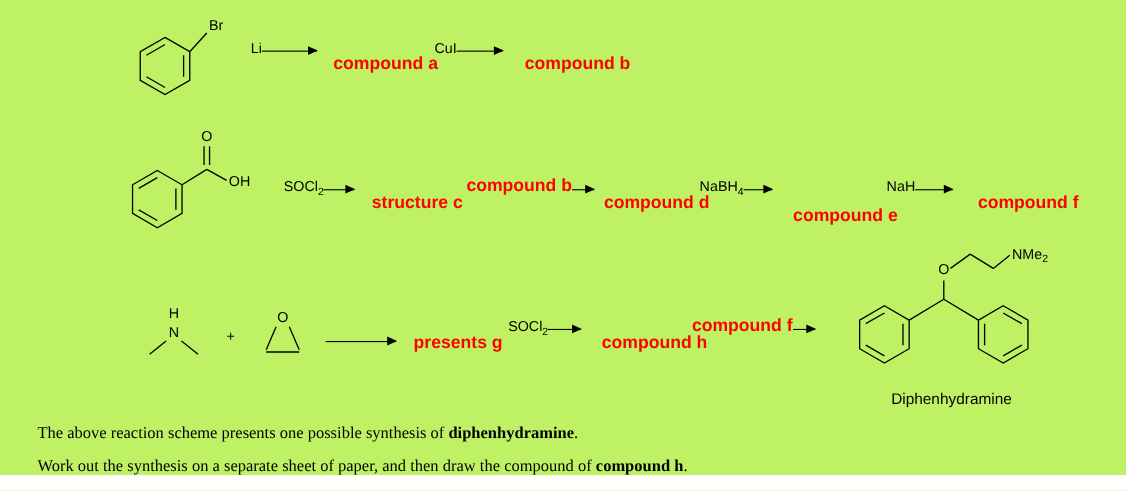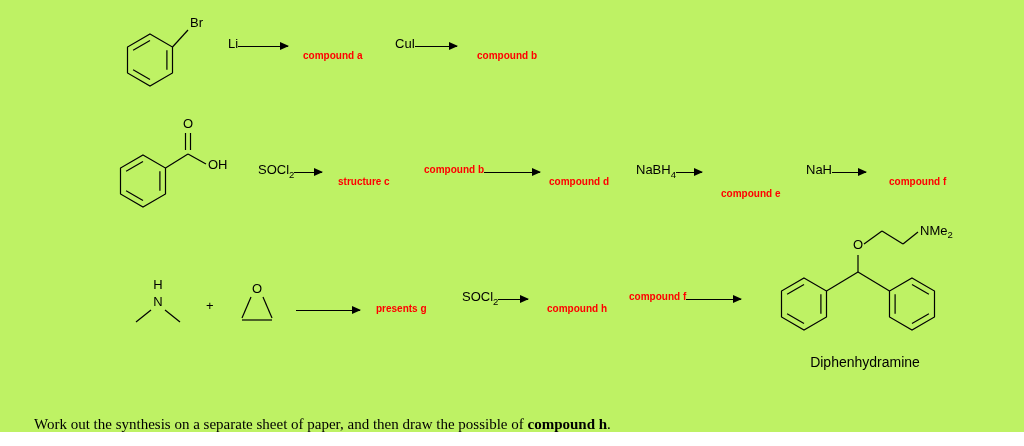--- a/index.html
+++ b/index.html
@@ -2,21 +2,21 @@
 <html><head>
 <meta charset="utf-8">
 <style>
   html,body { margin:0; padding:0; background:#ffffff; }
   .canvas {
     position:relative; width:1024px; height:432px; background:#bef264;
     font-family:"Liberation Sans", sans-serif; color:#000; overflow:hidden;
   }
   .abs { position:absolute; }
   .reagent { font-size:13px; color:#000; white-space:nowrap; }
-  .compound { font-size:10px; color:#ff0000; font-weight:bold; white-space:nowrap; }
+  .compound { font-size:16px; color:#ff0000; font-weight:bold; white-space:nowrap; }
   .step { position:absolute; display:flex; flex-direction:row; align-items:center; }
   .step .lbl { line-height:15px; height:15px; }
   .arrow { position:relative; height:1px; background:#000; margin-top:6px; }
   .step .arrow { width:100%; }
   .arrow::after {
     content:""; position:absolute; right:-1px; top:-4px; width:0; height:0;
     border-top:4px solid transparent; border-bottom:4px solid transparent;
     border-left:9px solid #000;
   }
   sub { font-size:9.5px; }
@@ -145,17 +145,20 @@
     <line class="bond" x1="98" y1="70" x2="98" y2="53"></line>
     <text x="98" y="47" text-anchor="middle">O</text>
     <line class="bond" x1="104" y1="42" x2="122" y2="29"></line>
     <line class="bond" x1="122" y1="29" x2="143" y2="42"></line>
     <line class="bond" x1="143" y1="42" x2="158" y2="30"></line>
     <text x="160" y="33"><tspan>NMe</tspan><tspan dy="3" font-size="9.5">2</tspan></text>
   </svg>
 
   <div class="abs molname" style="left:760px; top:354px; width:210px;">Diphenhydramine</div>
 
+  <div class="abs instruction" style="left:34px; top:386px;">
+    <span>The above reaction scheme presents one possible synthesis of </span><b>diphenhydramine</b><span>.</span>
+  </div>
   <div class="abs instruction" style="left:34px; top:416px;">
-    <span>Work out the synthesis on a separate sheet of paper, and then draw the possible of </span><b>compound h</b><span>.</span>
+    <span>Work out the synthesis on a separate sheet of paper, and then draw the compound of </span><b>compound h</b><span>.</span>
   </div>
 
 </div>
 
 </body></html>

